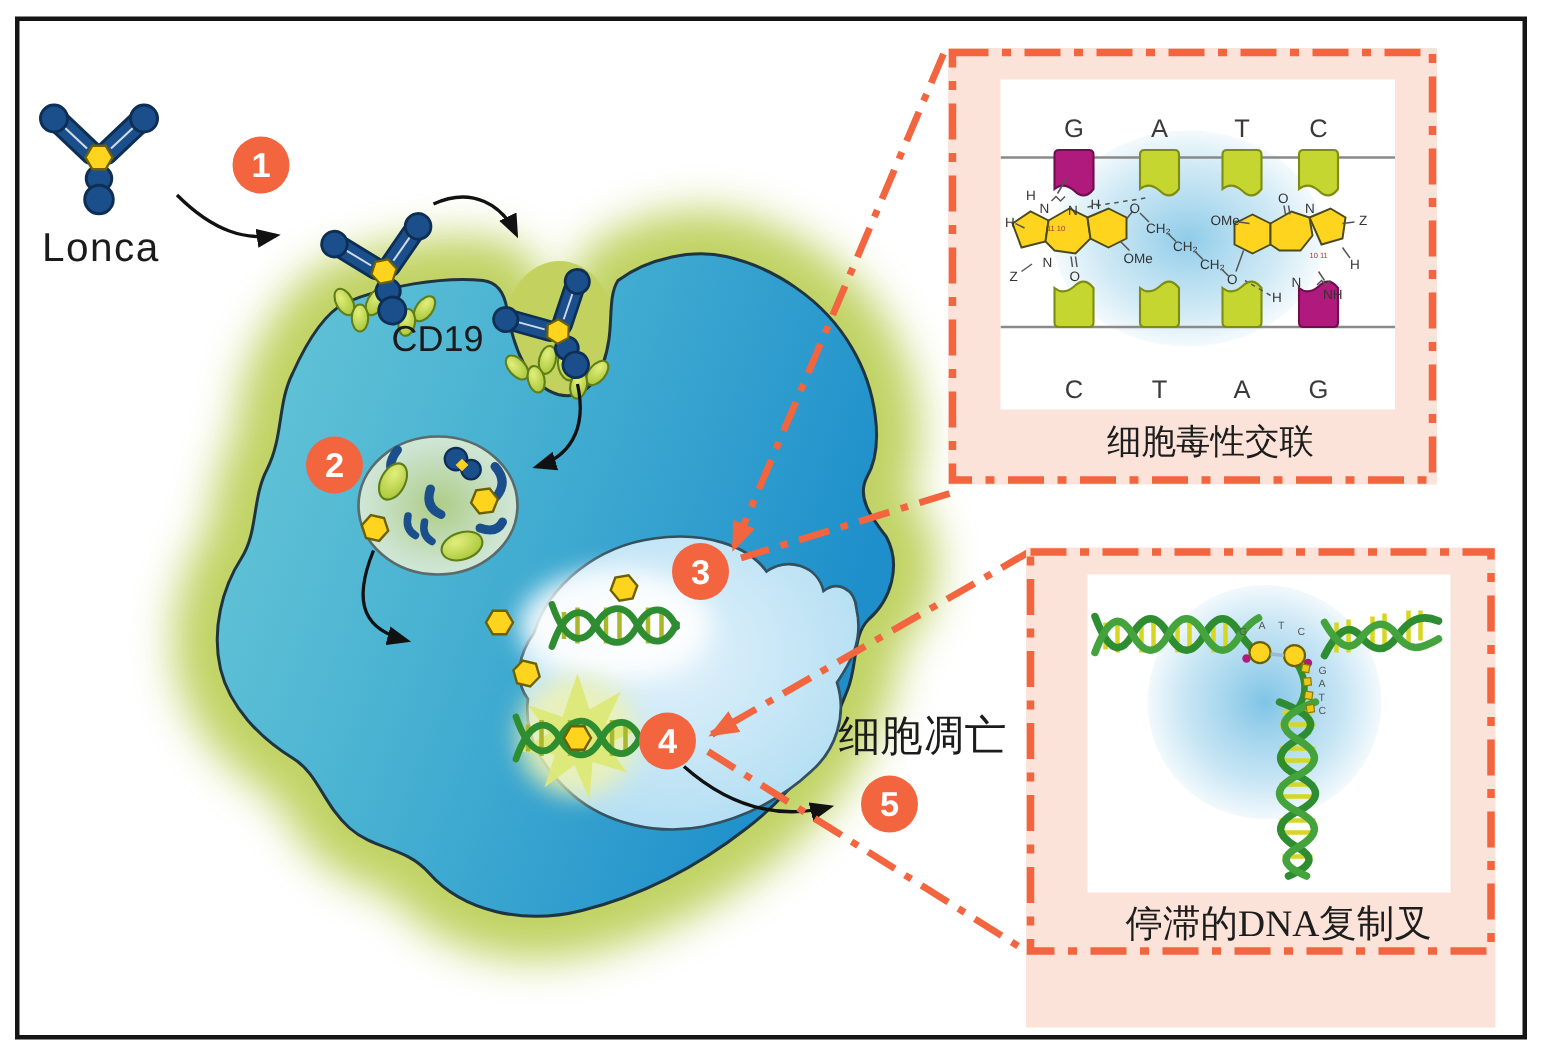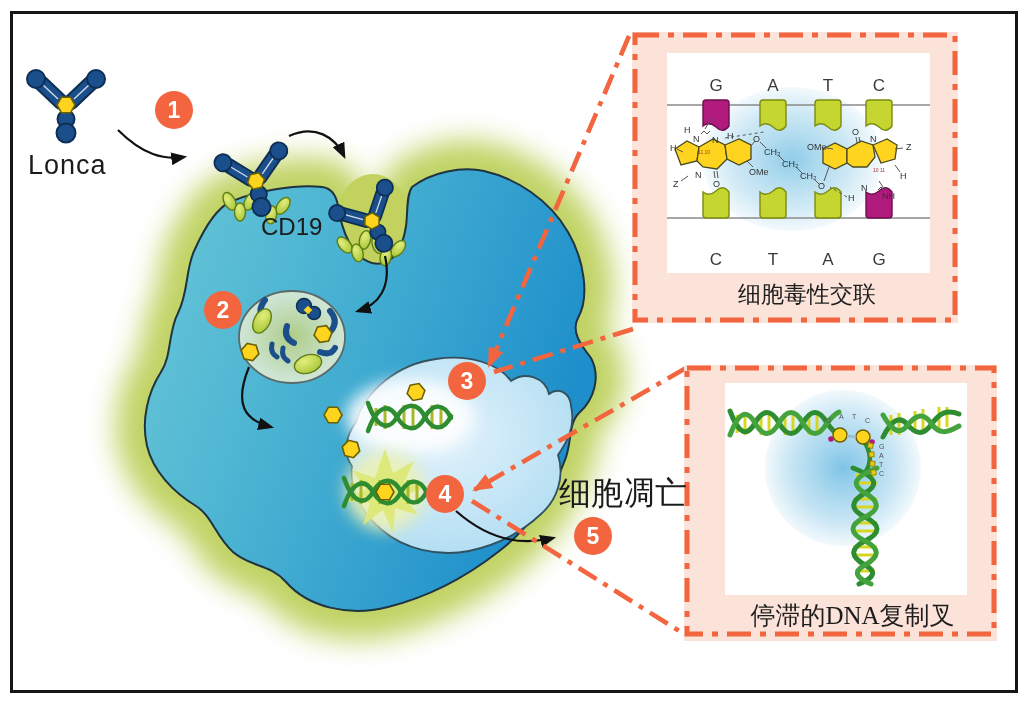--- a/index.html
+++ b/index.html
@@ -8,24 +8,24 @@
   .frame{position:absolute;left:10px;top:11px;width:1002px;height:676px;
          border:3px solid #151515;background:#fff;}
   svg.scene{position:absolute;left:0;top:0;z-index:2;}
   .step-badge{position:absolute;width:38px;height:38px;border-radius:50%;
          background:var(--accent,#F2653F);color:#fff;display:flex;align-items:center;
          justify-content:center;font-weight:bold;font-size:23px;z-index:6;
          font-family:"Liberation Sans",sans-serif;}
   .txt{position:absolute;color:#1b1b1b;z-index:5;white-space:nowrap;}
   .txt-lonca{left:28px;top:138px;font-size:27px;letter-spacing:1px;margin-top:12px;}
   .txt-cd19{left:261px;top:213px;font-size:24px;}
-  .txt-apoptosis{left:559px;top:472px;font-size:32px;font-family:"Liberation Serif",serif;}
+  .txt-apoptosis{left:559px;top:472px;font-size:28px;font-family:"Liberation Serif",serif;}
   .panel{position:absolute;background:var(--panel_bg,#FBE3DA);z-index:4;}
   .panel-top{left:632px;top:32px;width:326px;height:291px;}
-  .panel-bottom{left:684px;top:365px;width:313px;height:276px;}
+  .panel-bottom{left:684px;top:365px;width:313px;height:320px;}
   .panel svg.pborder{position:absolute;left:0;top:0;}
   .pbox{position:absolute;background:#fff;}
   .pbox-top{left:35px;top:21px;width:263px;height:220px;}
   .pbox-bottom{left:41px;top:18px;width:242px;height:212px;}
   .pcaption{position:absolute;left:12px;width:100%;text-align:center;color:#1d1d1d;
             font-family:"Liberation Serif",serif;}
   .pcaption-top{top:247px;font-size:23px;}
   .pcaption-bottom{top:234px;font-size:25px;}
   .dashline{stroke:var(--accent,#F2653F);stroke-width:4.6;fill:none;}
   .chem-lbl{font-family:"Liberation Sans",sans-serif;font-size:9px;fill:#333;}

